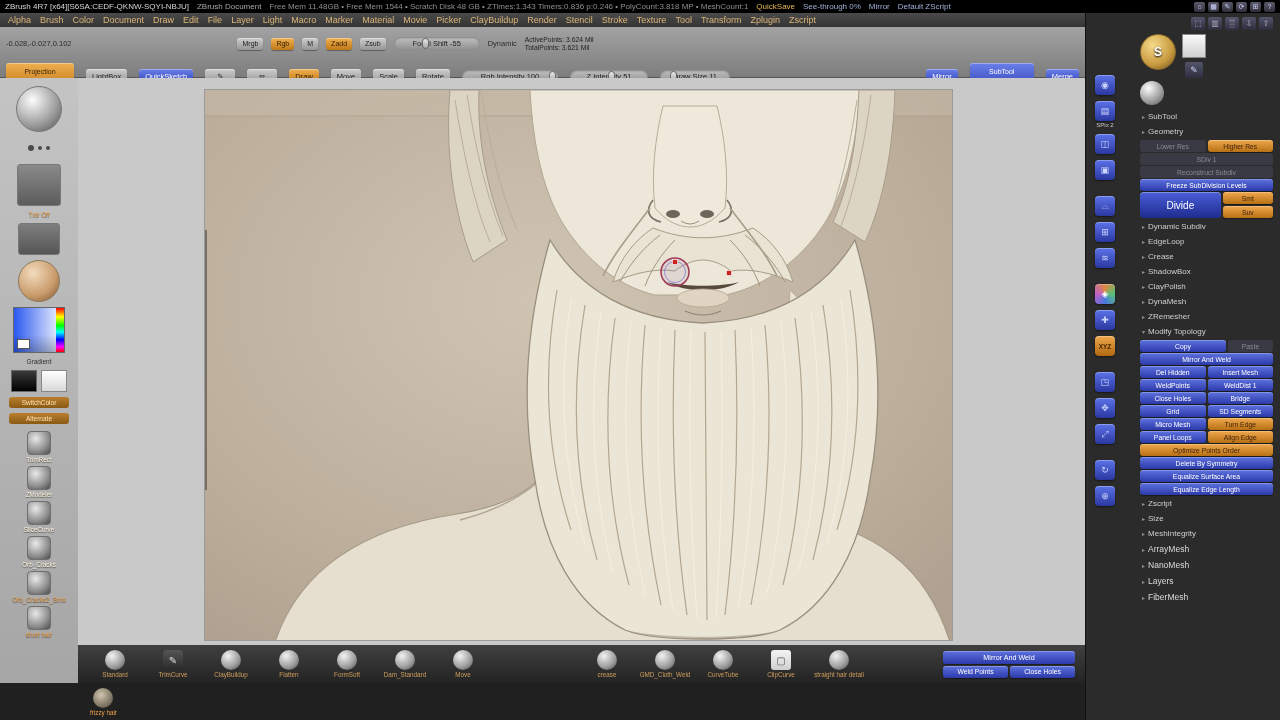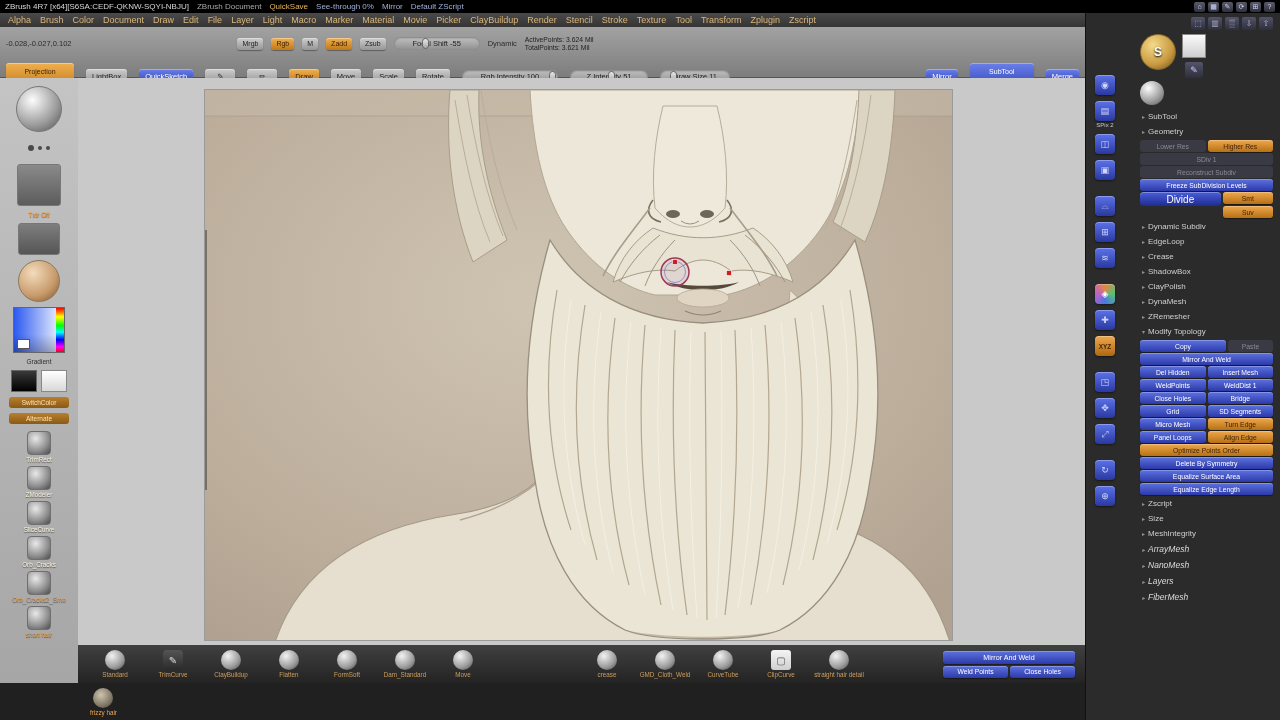--- a/index.html
+++ b/index.html
@@ -98,39 +98,40 @@
     display:flex;align-items:center;justify-content:center;}
   .tool-thumbs{display:flex;gap:6px;align-items:flex-start;margin-bottom:3px;}
   .tool-gold{width:34px;height:34px;border-radius:50%;background:radial-gradient(circle at 35% 30%,#f5d98a,#c89a40 60%,#6a4a18);
     border:1px solid #8a6a2a;display:flex;align-items:center;justify-content:center;color:#fff;font-size:12px;font-weight:bold;text-shadow:0 1px 2px #000;}
   .tcol{display:flex;flex-direction:column;gap:4px;align-items:center;}
   .tt-white{width:22px;height:22px;background:linear-gradient(#fafafa,#cfcfcf);border:1px solid #888;}
   .tt-pen{width:18px;height:16px;border-radius:2px;background:linear-gradient(#53536a,#2e2e3e);color:#cfd6ff;font-size:9px;
     display:flex;align-items:center;justify-content:center;}
   .tool-gray{width:24px;height:24px;margin-bottom:4px;}
   .panel-header{display:flex;align-items:center;gap:3px;color:#cfcfcf;font-size:8px;height:15px;padding-left:2px;cursor:default;}
-  .panel-header.big{font-size:8.5px;height:16px;color:#dcdcdc;font-style:italic;}
+  .panel-header.big{font-size:8.5px;height:16px;color:#dcdcdc;}
   .tri{color:#8f8f8f;font-size:6px;}
   .panel-row{display:flex;gap:2px;margin:1px 0;}
   .pbtn{height:12px;border-radius:3px;font-size:6.8px;display:flex;align-items:center;justify-content:center;color:#fff;
     overflow:hidden;white-space:nowrap;box-shadow:inset 0 1px 0 rgba(255,255,255,.25),0 1px 1px rgba(0,0,0,.4);padding:0 2px;}
   .pbtn.blue{background:linear-gradient(#5d72e0,#2c3aa8);}
   .pbtn.orange{background:linear-gradient(#f0a84e,#b87014);color:#40220a;}
   .pbtn.dis{background:#3a3a44;color:#8a8a96;box-shadow:none;}
   .divide-row{display:flex;gap:2px;margin:1px 0;}
-  .divide-big{flex:1.6;height:14px;background:linear-gradient(#4a5ed8,#1e2c90);border-radius:4px;color:#fff;font-size:10px;
+  .divide-big{flex:1.6;height:26px;background:linear-gradient(#4a5ed8,#1e2c90);border-radius:4px;color:#fff;font-size:10px;
     display:flex;align-items:center;justify-content:center;box-shadow:inset 0 1px 0 rgba(255,255,255,.3);}
   .divide-col{flex:1;display:flex;flex-direction:column;gap:2px;}
 </style>
 </head>
 <body>
 
 <div class="titlebar">
   <span class="tb-app">ZBrush 4R7 [x64][S6SA:CEDF-QKNW-SQYI-NBJU]</span>
   <span class="tb-doc">ZBrush Document</span>
+  <span class="tb-stats">Free Mem 11.48GB • Free Mem 1544 • Scratch Disk 48 GB • ZTimes:1.343 Timers:0.836 p:0.246 • PolyCount:3.818 MP • MeshCount:1</span>
   <span class="tb-link">QuickSave</span>
   <span class="tb-item">See-through 0%</span>
   <span class="tb-item">Mirror</span>
   <span class="tb-item">Default ZScript</span>
   <span class="tb-icons">
     <span class="tb-ic">⌂</span>
     <span class="tb-ic">▦</span>
     <span class="tb-ic">✎</span>
     <span class="tb-ic">⟳</span>
     <span class="tb-ic">⊞</span>

